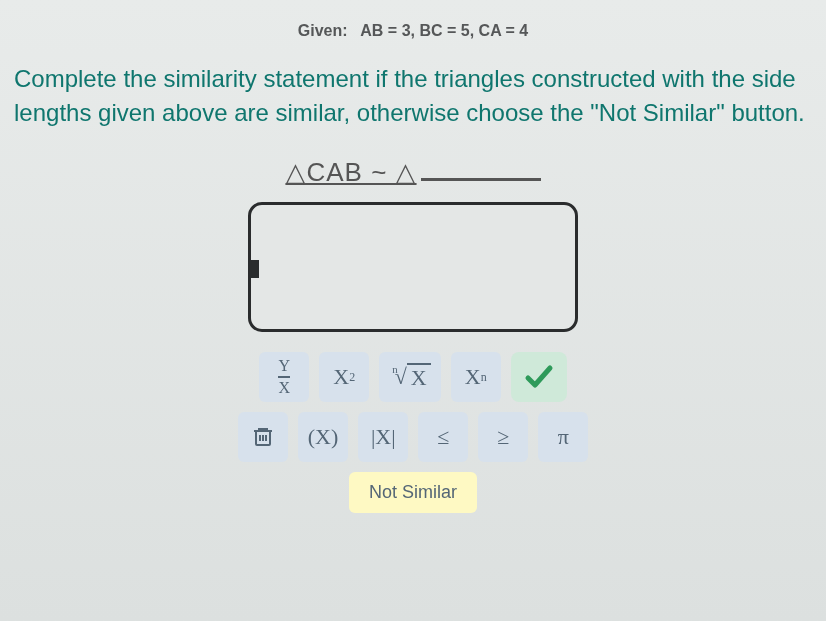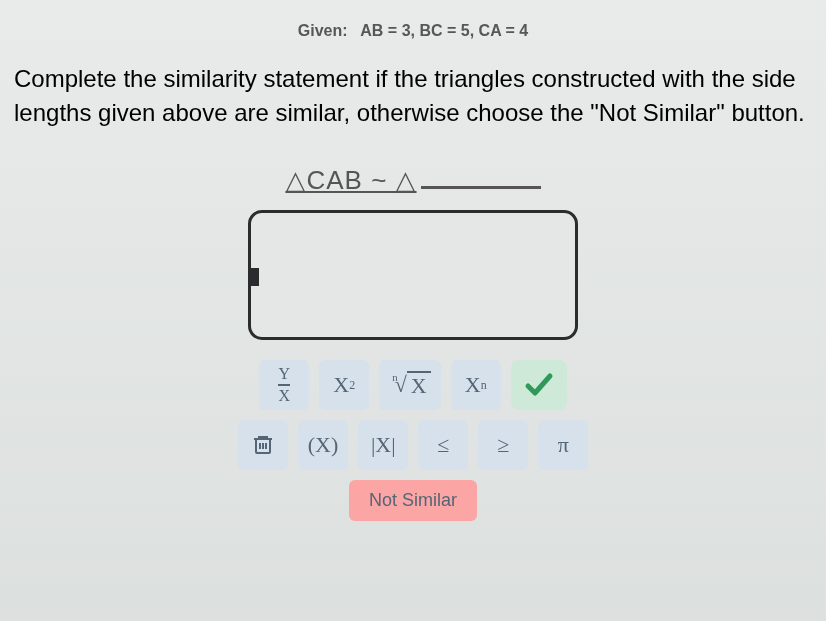--- a/index.html
+++ b/index.html
@@ -15,23 +15,23 @@
     .given-lines {
       text-align: center;
       font-size: 16px;
       font-weight: bold;
       color: #555758;
       line-height: 1.6;
       margin-bottom: 18px;
     }
     .instruction {
       font-size: 24px;
-      color: #000000;
+      color: #0f766e;
       line-height: 1.45;
-      margin-bottom: 34px;
+      margin-bottom: 26px;
       text-align: left;
     }
     .similarity {
       text-align: center;
       font-size: 26px;
       color: #555;
       margin-bottom: 14px;
       letter-spacing: 1px;
       text-decoration: underline;
     }
@@ -104,21 +104,21 @@
     .check-btn {
       background: #cfe9d9;
       width: 56px;
       height: 50px;
       border-radius: 8px;
       display: flex;
       align-items: center;
       justify-content: center;
     }
     .not-similar {
-      background: #fca5a5;
+      background: #fef9c3;
       border: none;
       border-radius: 6px;
       padding: 10px 20px;
       font-size: 18px;
       color: #546676;
       cursor: pointer;
       font-family: Arial, sans-serif;
     }
     .sqrt-wrap { position: relative; display: inline-flex; align-items: center; }
     .sqrt-n { font-size: 11px; position: relative; top: -8px; left: 3px; }

